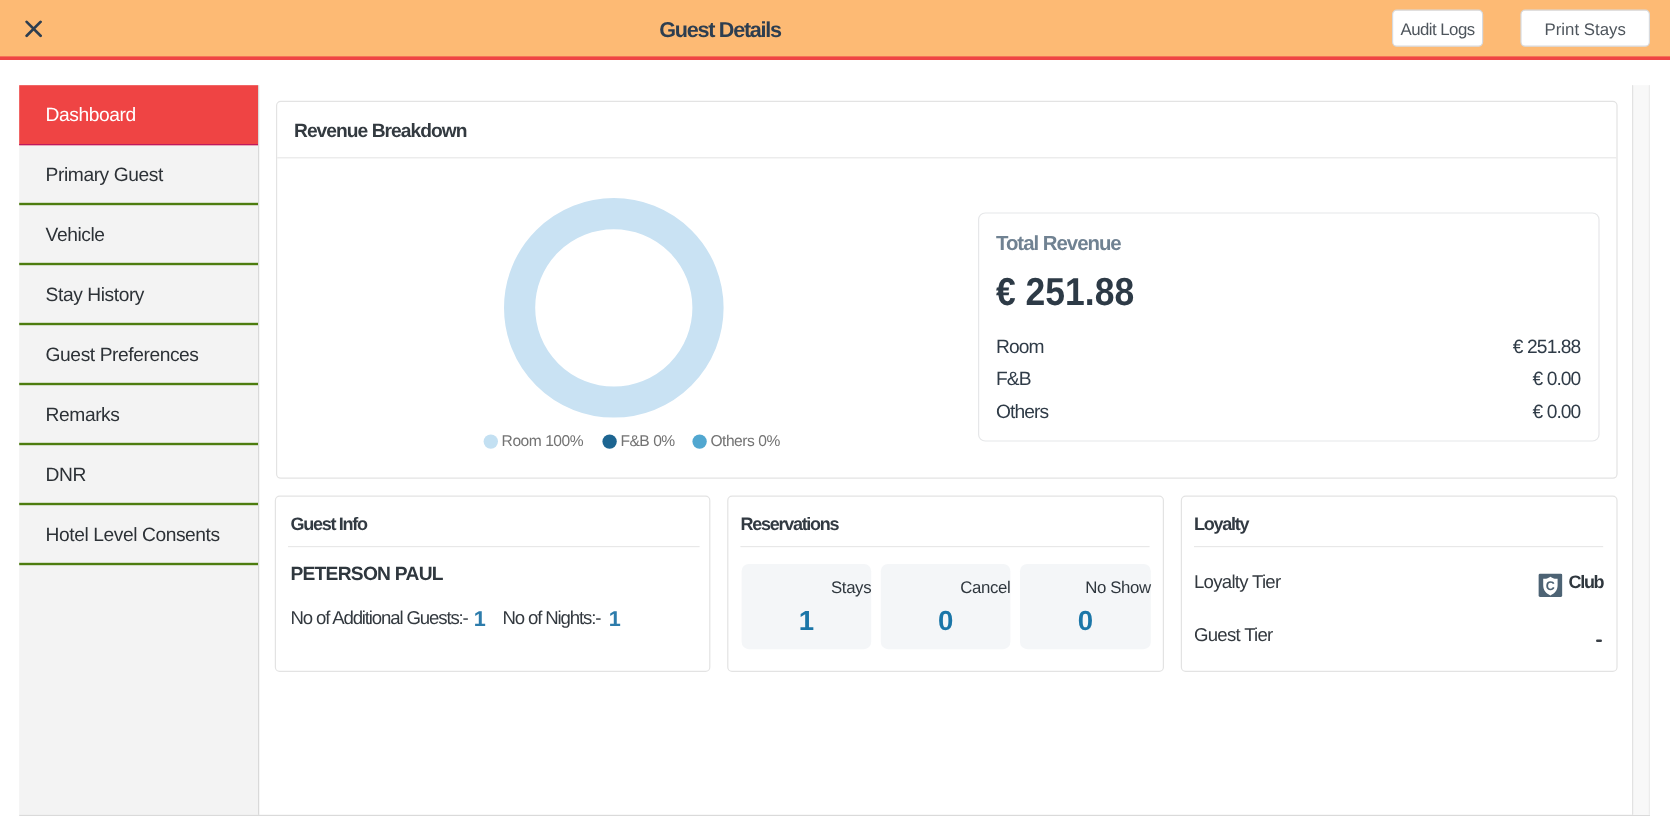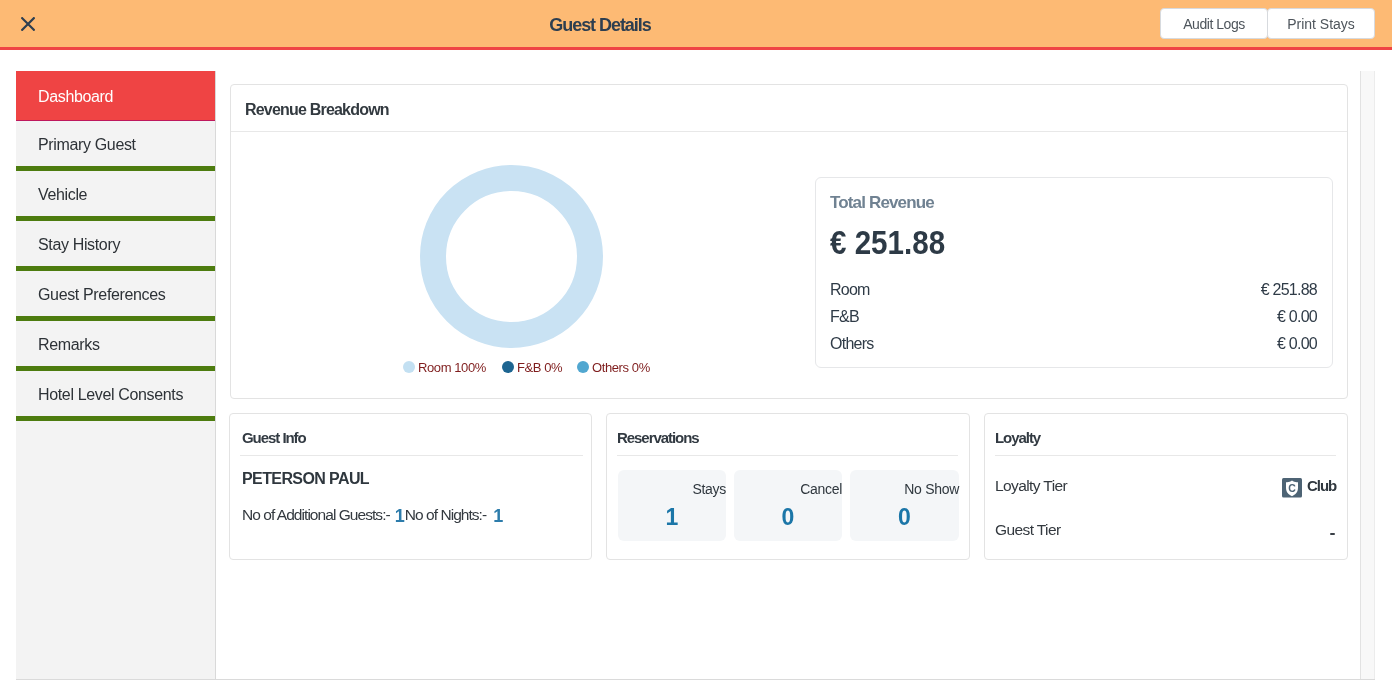--- a/index.html
+++ b/index.html
@@ -4,62 +4,63 @@
 <style>
 *{margin:0;padding:0;box-sizing:border-box}
 html,body{width:1392px;height:696px;overflow:hidden;background:#fff;font-family:"Liberation Sans",sans-serif;-webkit-font-smoothing:antialiased}
 .abs{position:absolute}
 
 .hdr{position:absolute;left:0;top:0;width:1392px;height:50px;background:#fdba74;border-bottom:3px solid #ef4444}
 .hdr-title{position:absolute;left:600px;top:24.5px;transform:translate(-50%,-50%);font-size:18px;font-weight:bold;color:#2d3e50;letter-spacing:-1.05px;white-space:nowrap}
 .btn{position:absolute;top:8px;height:31px;border:1px solid #d7dade;border-radius:4px;background:#fff;color:#4e555c;font-size:14px;display:flex;align-items:center;justify-content:center}
 
 .side{position:absolute;left:16px;top:71px;width:200px;height:608px;background:#f3f3f3;border-right:1px solid #d9d9d9}
-.sitem{height:50px;display:flex;align-items:center;padding-left:22px;padding-top:3px;font-size:16px;letter-spacing:-0.35px;color:#2d3237;border-bottom:5px solid #4d7c0f}
+.sitem{height:50px;display:flex;align-items:center;padding-left:22px;padding-top:3px;font-size:16px;letter-spacing:-0.35px;color:#2d3237;border-bottom:2px solid #4d7c0f}
 .sitem.active{background:#ef4444;color:#fff;border-bottom:1px solid #be185d}
 
 .botline{position:absolute;left:16px;top:679px;width:1359px;height:1px;background:#dadada}
 .sbar{position:absolute;left:1360px;top:71px;width:15px;height:608px;background:#f8f8f8;border-left:1px solid #e2e2e2;border-right:1px solid #ececec}
 
 .card{position:absolute;background:#fff;border:1px solid #e3e3e3;border-radius:4px}
 .ctitle{position:absolute;line-height:1;font-weight:bold;color:#333a40}
 .cdivider{position:absolute;height:1px;background:#e8e8e8}
 .bct{font-size:15px;letter-spacing:-1.05px;color:#323a42}
 
 .donut{position:absolute;left:420px;top:165px;width:183px;height:183px;border:26.5px solid #c9e2f3;border-radius:50%}
-.lgd{position:absolute;top:361px;height:13px;display:flex;align-items:flex-start;font-size:13px;letter-spacing:-0.4px;color:#7f1d1d;line-height:1}
+.lgd{position:absolute;top:361px;height:13px;display:flex;align-items:center;font-size:13px;letter-spacing:-0.4px;color:#737373;line-height:1}
 .dot{width:12px;height:12px;border-radius:50%;margin-right:3px;flex-shrink:0}
 
 .trrow{position:absolute;left:830px;width:487px;display:flex;justify-content:space-between;font-size:16px;letter-spacing:-0.75px;color:#2f3b47;line-height:1}
 
 .tile{position:absolute;top:470px;width:108px;height:71px;background:#f4f6f8;border-radius:6px}
 .tlab{position:absolute;top:482px;width:108px;text-align:right;font-size:14px;letter-spacing:-0.3px;color:#2f373e;line-height:1}
 .tnum{position:absolute;top:506px;width:108px;text-align:center;font-size:23px;font-weight:bold;color:#1b76a8;line-height:1}
 .blue1{font-size:18px;font-weight:bold;color:#2d7cab;position:relative;top:1.5px;letter-spacing:0}
 .rowtxt{position:absolute;line-height:1;font-size:15.5px;letter-spacing:-0.6px;color:#33393f}
 </style>
 </head>
 <body>
 
 <div class="hdr">
   <svg class="abs" style="left:21px;top:17px" width="14" height="14" viewBox="0 0 14 14">
       <path d="M1.2 1.2 L12.8 12.8 M12.8 1.2 L1.2 12.8" stroke="#2d3e50" stroke-width="2.2" stroke-linecap="square"></path>
     </svg>
   <div class="hdr-title">Guest Details</div>
-  <div class="btn" style="left:1160px;width:108px;letter-spacing:-0.45px">Audit Logs</div>
+  <div class="btn" style="left:1160px;width:76px;letter-spacing:-0.45px">Audit Logs</div>
   <div class="btn" style="left:1267px;width:108px">Print Stays</div>
 </div>
 
 <div class="side">
   <div class="sitem active">Dashboard</div>
   <div class="sitem">Primary Guest</div>
   <div class="sitem">Vehicle</div>
   <div class="sitem">Stay History</div>
   <div class="sitem">Guest Preferences</div>
   <div class="sitem">Remarks</div>
+  <div class="sitem">DNR</div>
   <div class="sitem">Hotel Level Consents</div>
 </div>
 <div class="botline"></div>
 <div class="sbar"></div>
 
 <div class="card" style="left:230px;top:84px;width:1118px;height:315px"></div>
 <div class="ctitle" style="left:245px;top:102px;font-size:16px;letter-spacing:-0.8px">Revenue Breakdown</div>
 <div class="cdivider" style="left:231px;top:131px;width:1116px"></div>
 <div class="donut"></div>
 <div class="lgd" style="left:403px"><span class="dot" style="background:#c3e0f2"></span>Room 100%</div>
@@ -78,21 +79,21 @@
   </div>
 <div class="trrow" style="top:336px">
     <span>Others</span>
     <span>€ 0.00</span>
   </div>
 
 <div class="card" style="left:229px;top:413px;width:363px;height:147px"></div>
 <div class="ctitle bct" style="left:242px;top:430px">Guest Info</div>
 <div class="cdivider" style="left:240px;top:455px;width:343px"></div>
 <div class="abs" style="left:242px;top:471px;font-size:16px;font-weight:bold;letter-spacing:-0.6px;color:#2f373e;line-height:1">PETERSON PAUL</div>
-<div class="abs" style="left:242px;top:505px;font-size:15.5px;letter-spacing:-0.95px;color:#33393f;line-height:1;white-space:nowrap">No of Additional Guests:-<span class="blue1" style="margin-left:5px">1</span><span style="margin-left:0">No of Nights:-</span><span class="blue1" style="margin-left:7px">1</span></div>
+<div class="abs" style="left:242px;top:505px;font-size:15.5px;letter-spacing:-0.95px;color:#33393f;line-height:1;white-space:nowrap">No of Additional Guests:-<span class="blue1" style="margin-left:5px">1</span><span style="margin-left:14px">No of Nights:-</span><span class="blue1" style="margin-left:7px">1</span></div>
 
 <div class="card" style="left:606px;top:413px;width:364px;height:147px"></div>
 <div class="ctitle bct" style="left:617px;top:430px">Reservations</div>
 <div class="cdivider" style="left:617px;top:455px;width:341px"></div>
 <div class="tile" style="left:618px"></div>
 <div class="tile" style="left:734px"></div>
 <div class="tile" style="left:850px;width:109px"></div>
 <div class="tlab" style="left:618px">Stays</div>
 <div class="tlab" style="left:734px">Cancel</div>
 <div class="tlab" style="left:850px;width:109px">No Show</div>

